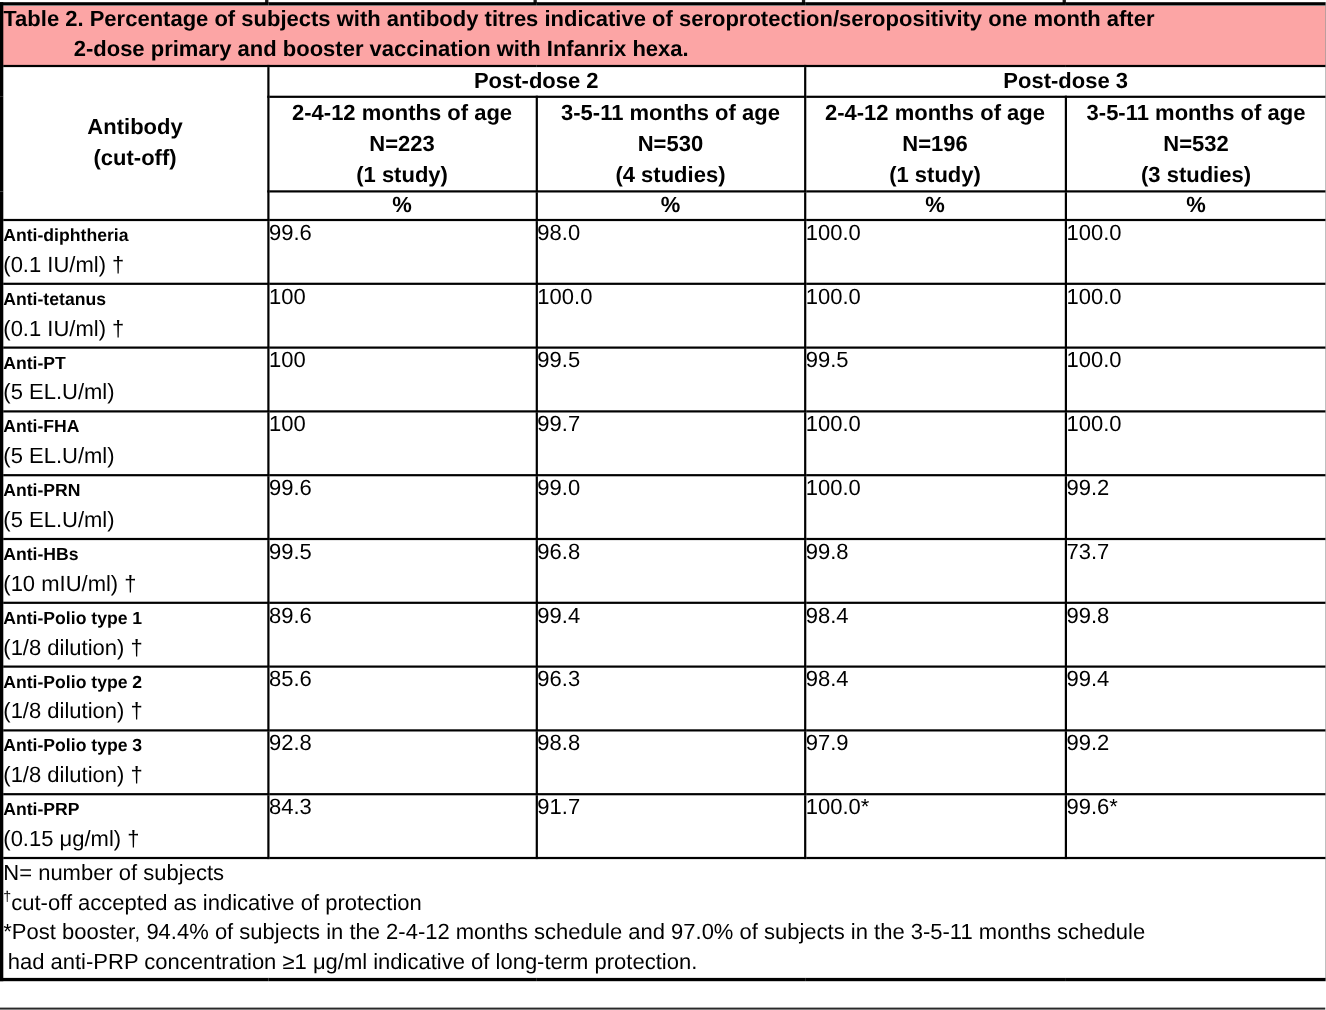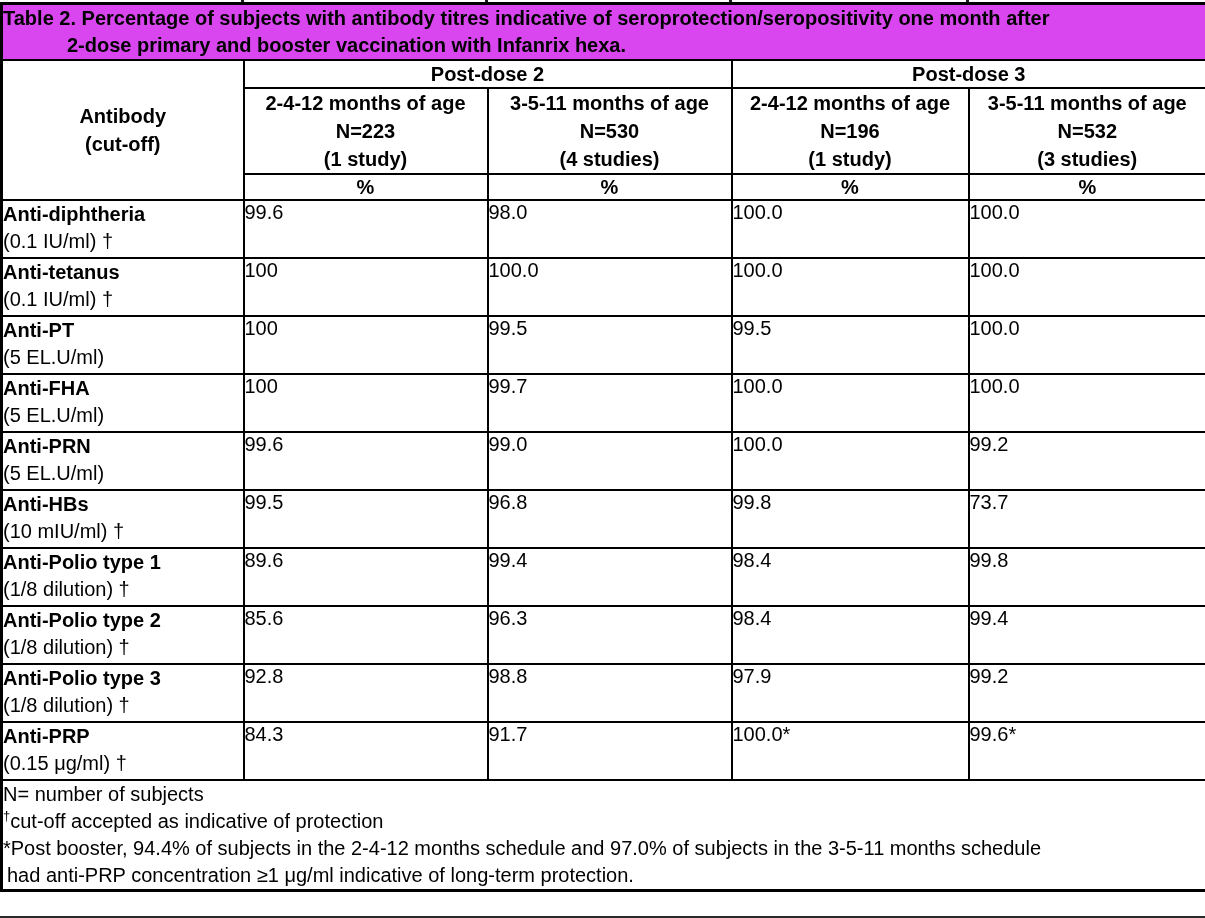--- a/index.html
+++ b/index.html
@@ -34,21 +34,21 @@
     text-align: center; vertical-align: middle;
     font-weight: bold; line-height: 28px;
     border-bottom: 7px double #000;
   }
   .group-cell { height: 28px; font-weight: bold; text-align: center; vertical-align: middle; }
   .sub-cell  { height: 68px; font-weight: bold; text-align: center; vertical-align: middle; line-height: 28px; }
   .pct-cell  { height: 26px; font-weight: bold; text-align: center; vertical-align: middle; border-bottom: 7px double #000; }
 
   tr.data-row { height: 58px; }
   .name-cell { vertical-align: top; text-align: left; padding: 1px 4px 0 10px; }
-  .ab-name   { font-weight: bold; font-size: 20px; line-height: 27px; white-space: nowrap; }
+  .ab-name   { font-weight: bold; font-size: 16px; line-height: 27px; white-space: nowrap; }
   .ab-cutoff { font-size: 20px; line-height: 26px; white-space: nowrap; }
   .val-cell  { vertical-align: top; text-align: left; padding-top: 2px; font-size: 20px; }
 
   .footer-cell { vertical-align: top; text-align: left; padding: 5px 8px 4px 10px; height: 103px; font-size: 20px; line-height: 27px; }
   .fn-line { white-space: nowrap; }
   .fn-indent { padding-left: 4px; }
   sup.dagger { font-size: 13px; line-height: 0; vertical-align: super; }
 </style>
 </head>
 <body>
@@ -64,21 +64,21 @@
     <colgroup>
       <col style="width:242px">
         <col style="width:244px">
         <col style="width:244px">
         <col style="width:237px">
         <col style="width:238px">
     </colgroup>
 
     <tbody>
         <tr>
-      <td class="title-cell" colspan="5" style="background: #d946ef; margin-left: 43px;">
+      <td class="title-cell" colspan="5" style="background: #fca5a5; margin-left: 43px;">
         <div>Table 2. Percentage of subjects with antibody titres indicative of seroprotection/seropositivity one month after</div>
         <div class="title-line2">2-dose primary and booster vaccination with Infanrix hexa.</div>
       </td>
     </tr>
 
     <tr>
       <td class="antibody-cell" rowspan="3">
         <div>Antibody</div>
         <div>(cut-off)</div>
       </td>

